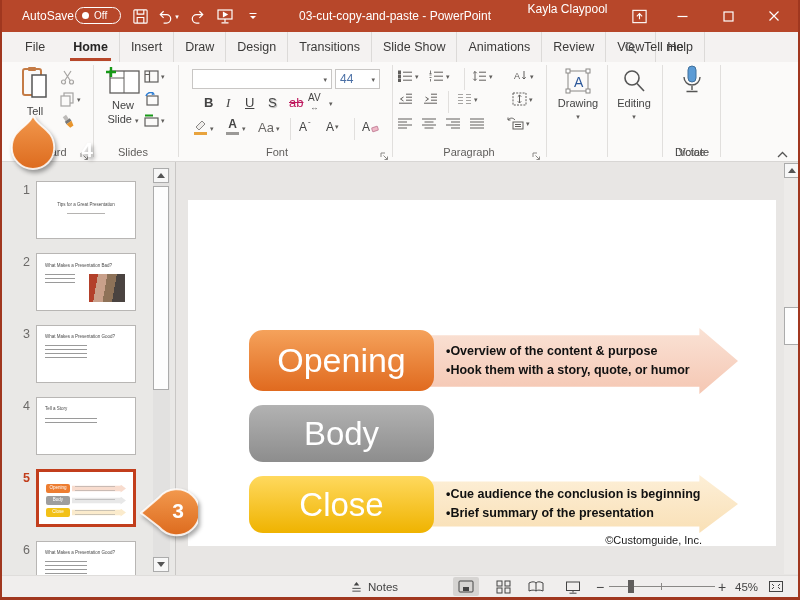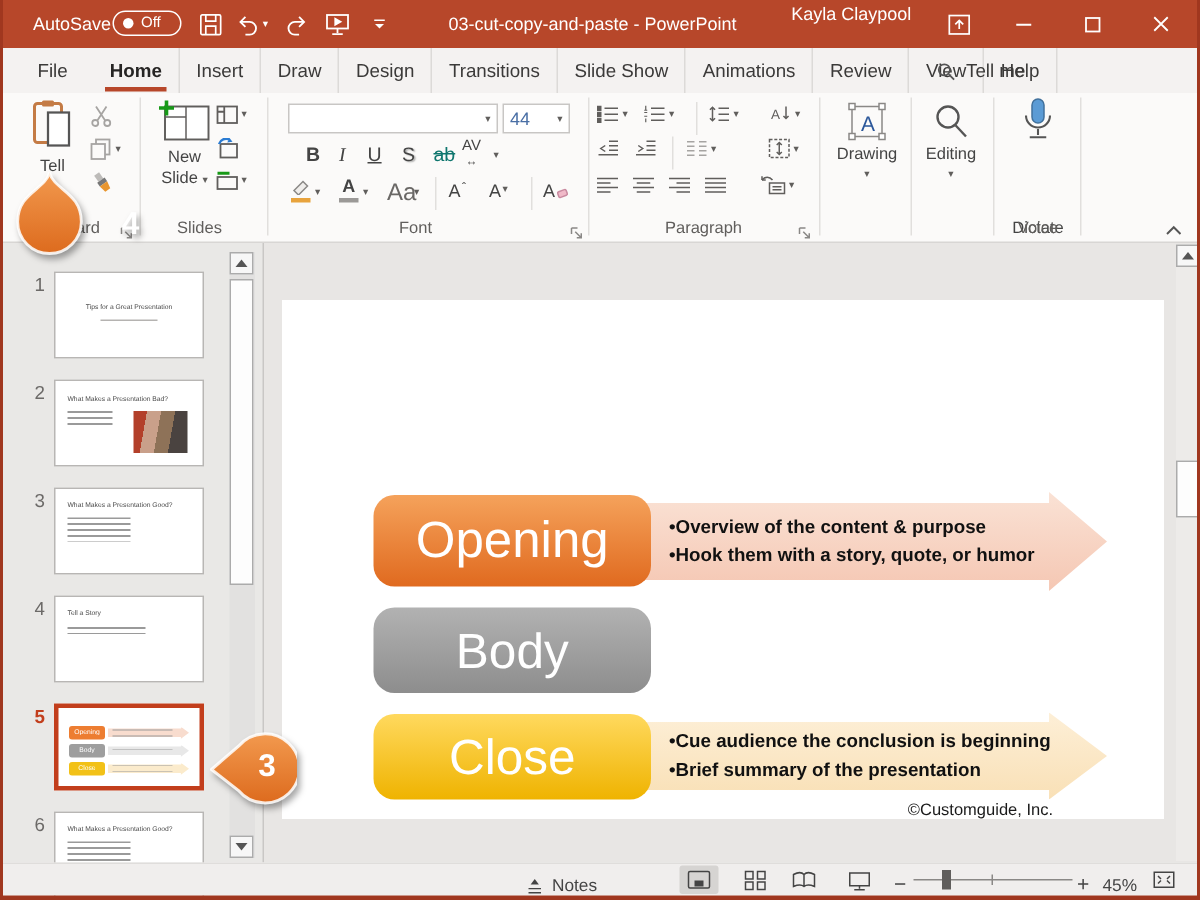--- a/index.html
+++ b/index.html
@@ -52,21 +52,21 @@
   .canvas{position:absolute;left:174px;top:162px;width:624px;height:413px;background:#E8E6E4;}
   .slide{position:absolute;left:12px;top:38px;width:588px;height:346px;background:#fff;}
   .shape-rect{position:absolute;left:61px;width:185px;border-radius:14px;display:flex;align-items:center;justify-content:center;
     color:#fff;}
   .band{position:absolute;left:228px;width:322px;display:flex;flex-direction:column;justify-content:center;
     padding-left:30px;padding-right:38px;box-sizing:border-box;
     clip-path:polygon(0 11%,88% 11%,88% 0,100% 50%,88% 100%,88% 89%,0 89%);}
   .band .bl{font-size:12.5px;font-weight:bold;color:#111;line-height:19px;white-space:nowrap;}
   
   .statusbar{position:absolute;left:0;top:575px;width:798px;height:22px;background:#F0EEED;border-top:1px solid #DFDDDB;box-sizing:border-box;}
-  .sbitem{position:absolute;top:0;height:21px;display:flex;align-items:flex-end;gap:5px;font-size:11.5px;color:#444;}
+  .sbitem{position:absolute;top:0;height:21px;display:flex;align-items:center;gap:5px;font-size:11.5px;color:#444;}
   .viewbtn{position:absolute;top:1px;width:26px;height:19px;display:flex;align-items:center;justify-content:center;border-radius:2px;}
   .viewbtn.active{background:#D6D4D2;}
   .bottomstrip{position:absolute;left:-2px;top:597px;width:800px;height:3px;background:#A0371F;}
   .badge{position:absolute;filter:drop-shadow(2px 3px 2px rgba(0,0,0,.35));}
   .badge .num{position:absolute;width:100%;text-align:center;color:#fff;font-size:21px;font-weight:bold;}
 </style>
 </head>
 <body>
 
 <div class="window">
@@ -309,42 +309,42 @@
       </div>
     <div class="fbtn" style="left:224px;top:33px;font-style:italic;font-family:'Liberation Serif',serif;">
         <span>I</span>
       </div>
     <div class="fbtn" style="left:243px;top:33px;text-decoration:underline;">
         <span>U</span>
       </div>
     <div class="fbtn" style="left:266px;top:33px;text-shadow:1px 1px 1px #aaa;">
         <span>S</span>
       </div>
-    <div class="fbtn" style="left:287px;top:33px;text-decoration:line-through;color:#0f766e;">
+    <div class="fbtn" style="left:287px;top:33px;text-decoration:line-through;color:#be185d;">
         <span>ab</span>
       </div>
     <div class="fbtn" style="left:306px;top:31px;flex-direction:column;align-items:center;font-size:10px;line-height:1;">
       <span>AV</span>
       <span style="font-size:8px;">↔</span>
     </div>
     <span class="dd abs" style="left:327px;top:38px;">▾</span>
 
     <div class="fbtn" style="left:192px;top:57px;flex-direction:column;align-items:center;">
       <svg width="13" height="11" viewBox="0 0 13 11">
           <path d="M2 8 L8 2 L11 5 L5 11 Z" fill="#EFEDEB" stroke="#8A8886"></path>
         </svg>
       <div style="width:13px;height:3px;background:#E8A33D;margin-top:1px;"></div>
     </div>
     <span class="dd abs" style="left:208px;top:63px;">▾</span>
     <div class="fbtn" style="left:224px;top:55px;flex-direction:column;align-items:center;font-size:12px;font-weight:bold;">
       <span>A</span>
       <div style="width:13px;height:3px;background:#9B9997;margin-top:0;"></div>
     </div>
     <span class="dd abs" style="left:240px;top:63px;">▾</span>
-    <div class="fbtn" style="left:256px;top:58px;font-size:16px;color:#6a6866;">
+    <div class="fbtn" style="left:256px;top:58px;font-size:13px;color:#6a6866;">
         <span>Aa</span>
       </div>
     <span class="dd abs" style="left:274px;top:63px;">▾</span>
     <div class="rdiv" style="left:288px;top:56px;height:22px;"></div>
     <div class="fbtn" style="left:297px;top:58px;font-size:12px;">
         <span>A</span>
         <span style="font-size:8px;margin-bottom:5px;">ˆ</span>
       </div>
     <div class="fbtn" style="left:324px;top:58px;font-size:12px;">
         <span>A</span>

